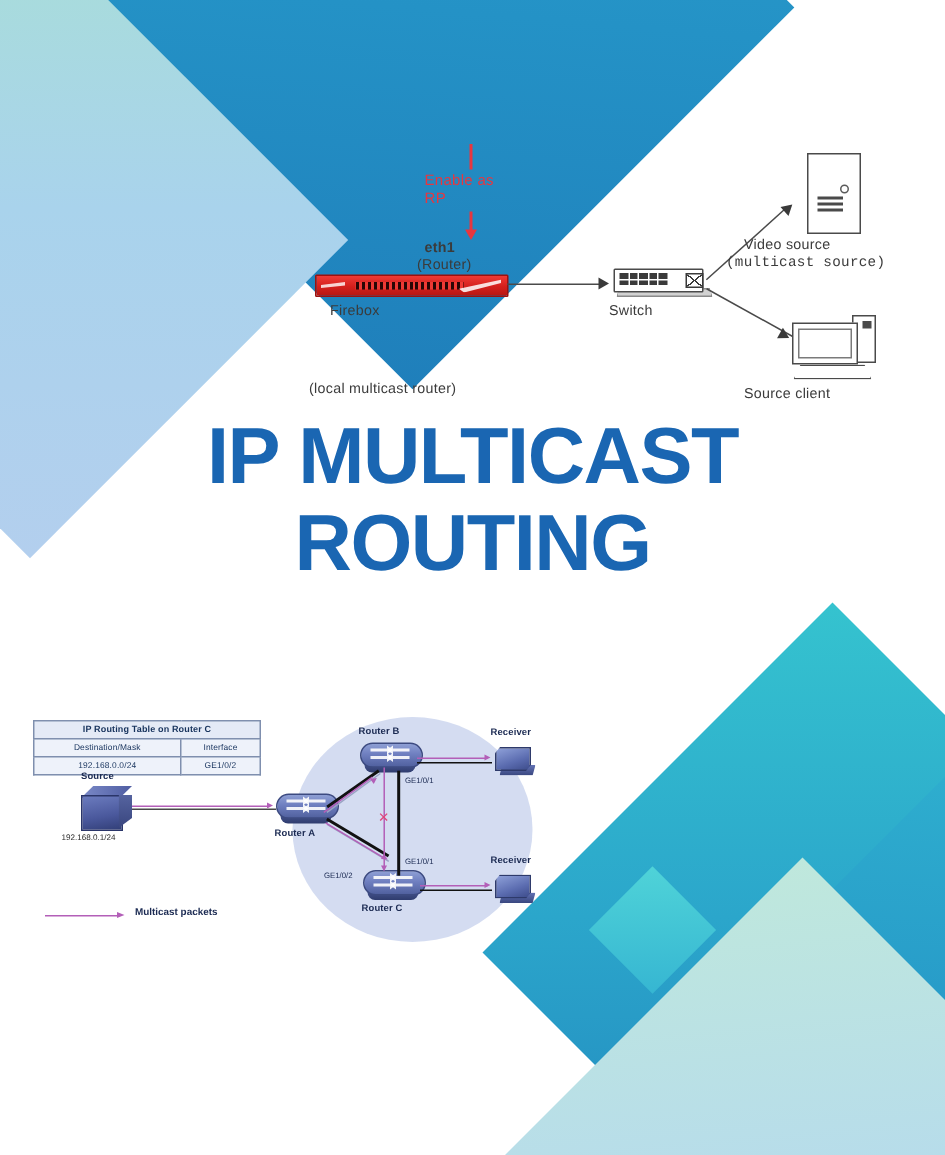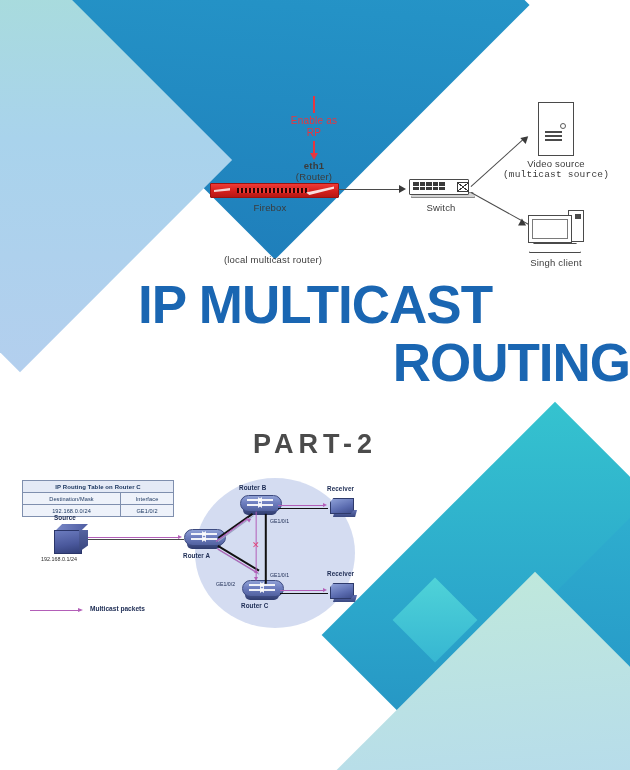--- a/index.html
+++ b/index.html
@@ -27,21 +27,21 @@
   #br-blue2  {left:500px; top:560px; width:300px; height:300px;
               background:linear-gradient(140deg,#2fb0cf 0%,#2492c6 60%,#2a86be 100%);}
   #br-light  {left:370px; top:640px; width:330px; height:330px;
               background:linear-gradient(130deg,#bfe8dc 0%,#b6dbec 50%,#b1c9ef 100%);}
   #br-tiny   {left:405px; top:590px; width:60px;  height:60px;
               background:linear-gradient(135deg,#4fd3d8,#36b6d2);}
 
   
   #topdiagram{position:absolute;left:196px;top:96px;width:434px;height:182px;}
   .lbl{position:absolute;color:#3b3b3b;font-size:9.5px;line-height:11px;
-       letter-spacing:.2px;white-space:nowrap;text-align:center;}
+       letter-spacing:.2px;white-space:nowrap;text-align:left;}
   .lbl.red{color:#e8363f;font-size:10px;}
 
   
   .rp-arrow{position:absolute;width:1.5px;background:#e8363f;}
   .rp-head{position:absolute;width:0;height:0;border-left:4px solid transparent;
            border-right:4px solid transparent;border-top:7px solid #e8363f;}
 
   
   #firebox{position:absolute;left:14px;top:87px;width:127px;height:13px;
            background:linear-gradient(180deg,#ef3a35 0%,#d41f1c 55%,#b71714 100%);
@@ -91,21 +91,21 @@
            clip-path:polygon(9% 0,91% 0,100% 100%,0 100%);}
 
   .gline{position:absolute;background:#4a4a4a;height:1.3px;transform-origin:0 50%;}
   .ghead{position:absolute;width:0;height:0;border-top:4px solid transparent;
          border-bottom:4px solid transparent;border-left:7px solid #3a3a3a;transform-origin:0 50%;}
 
   
   #title{position:absolute;left:0;top:276px;width:630px;text-align:center;
          color:#1a66b2;font-weight:bold;font-size:53px;line-height:58px;
          letter-spacing:-1px;font-family:"Liberation Sans",sans-serif;}
-  #title .l2{display:block;text-align:right;}
+  #title .l2{display:block;}
   #subtitle{position:absolute;left:0;top:429px;width:630px;text-align:center;
          color:#4b4b4b;font-weight:bold;font-size:27px;letter-spacing:5px;}
 
   
   #botdiagram{position:absolute;left:10px;top:475px;width:380px;height:165px;}
   #cloud{position:absolute;left:185px;top:3px;width:160px;height:150px;
          background:#ccd6ef;opacity:.85;border-radius:50%;}
 
   
   #rtable{position:absolute;left:12px;top:5px;width:152px;
@@ -252,28 +252,27 @@
 
     <div id="vclient">
       <div class="tower">
           <i></i>
         </div>
       <div class="mon">
           <i></i>
         </div>
       <div class="kb"></div>
     </div>
-    <div class="lbl" style="left:300px;top:161px;width:120px;">Singh client</div>
+    <div class="lbl" style="left:300px;top:161px;width:120px;">Source client</div>
   </div>
 
   <div id="title">
     <span class="l1">IP MULTICAST</span>
     <span class="l2">ROUTING</span>
   </div>
-  <div id="subtitle">PART-2</div>
 
   <div id="botdiagram">
 
     <div id="cloud"></div>
 
     <table id="rtable">
       <tbody>
           <tr>
             <td class="hdr" colspan="2">IP Routing Table on Router C</td>
           </tr>

